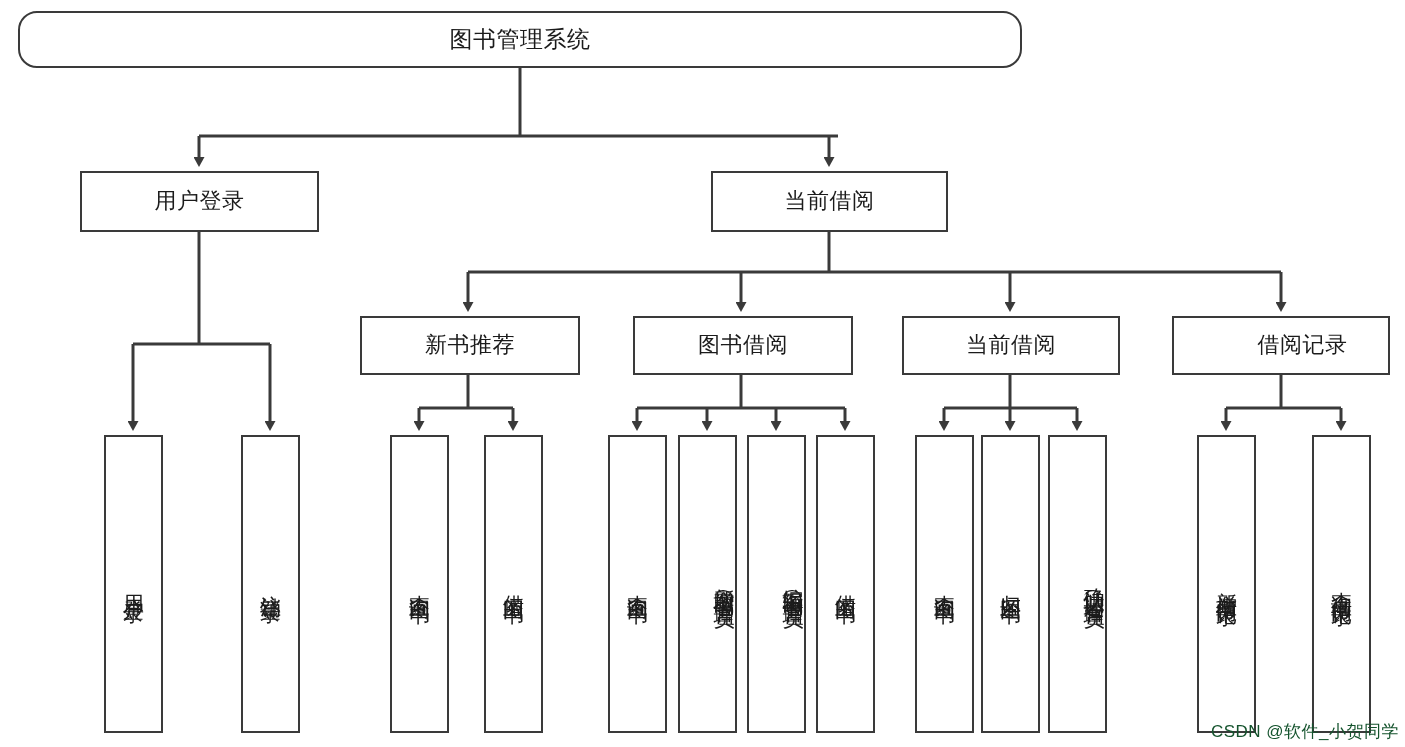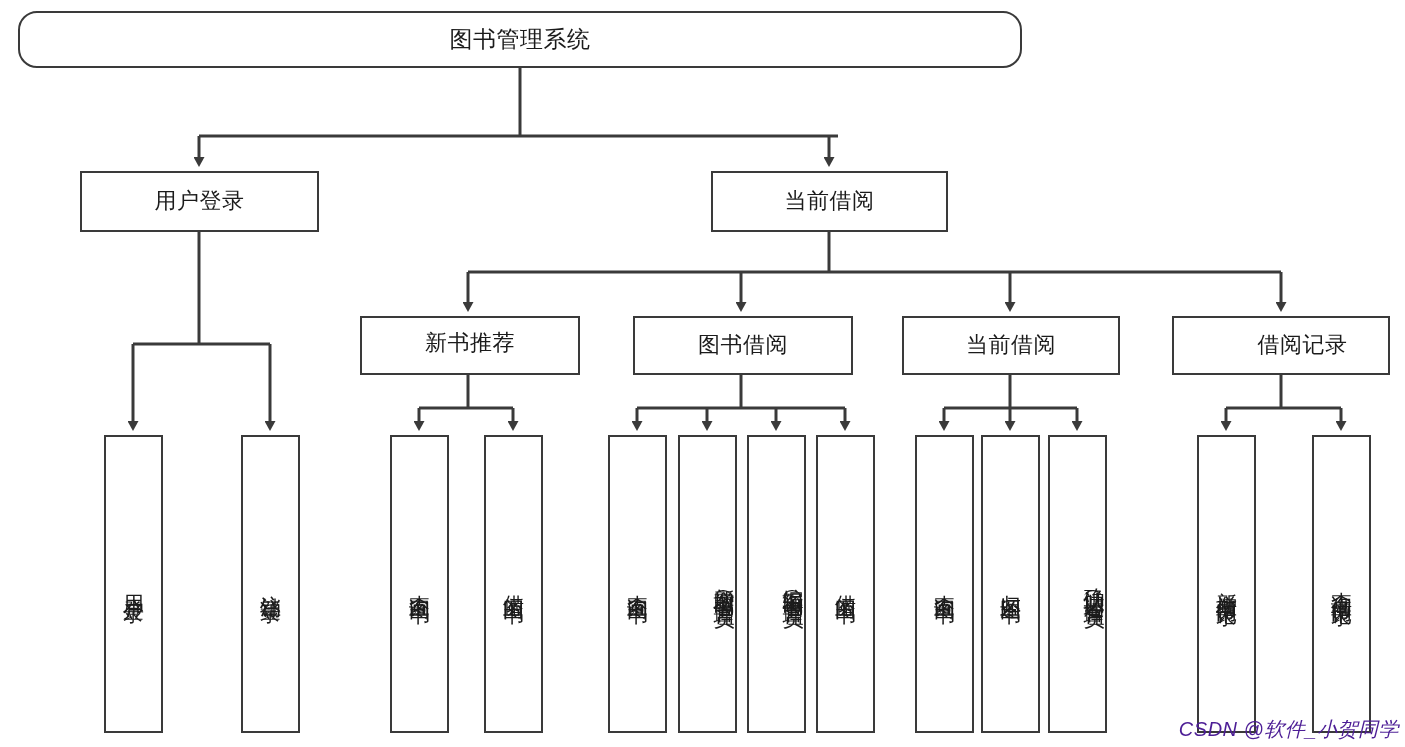--- a/index.html
+++ b/index.html
@@ -51,26 +51,25 @@
     align-items:flex-start;
     justify-content:center;
   }
   .node.vert.center-text{
     align-items:center;
   }
   .watermark{
     position:absolute;
     right:6px;
     bottom:4px;
-    font-size:20px;
-    color:#4c1d95;
+    font-size:17px;
+    color:#14532d;
     letter-spacing:0.5px;
     white-space:nowrap;
     user-select:none;
-    font-style:italic;
   }
 </style>
 </head>
 <body>
 
 <div id="canvas">
 
   <svg class="edges" viewBox="0 0 1405 747" xmlns="http://www.w3.org/2000/svg">
     <defs>
       <marker id="arrow" markerWidth="10" markerHeight="11" refX="1" refY="5.5" orient="auto" markerUnits="userSpaceOnUse">
@@ -125,21 +124,21 @@
     <span>图书管理系统</span>
   </div>
 
   <div class="node horiz" style="left:80px;top:171px;width:239px;height:61px;">
     <span>用户登录</span>
   </div>
   <div class="node horiz" style="left:711px;top:171px;width:237px;height:61px;">
     <span>当前借阅</span>
   </div>
 
-  <div class="node horiz" style="left:360px;top:316px;width:220px;height:59px;font-family:Liberation Mono, monospace;">
+  <div class="node horiz" style="left:360px;top:316px;width:220px;height:59px;">
     <span>新书推荐</span>
   </div>
   <div class="node horiz" style="left:902px;top:316px;width:218px;height:59px;">
     <span>当前借阅</span>
   </div>
   <div class="node horiz" style="left:633px;top:316px;width:220px;height:59px;">
     <span>图书借阅</span>
   </div>
   <div class="node horiz" style="left:1172px;top:316px;width:218px;height:59px;padding-left:43px;">
     <span>借阅记录</span>

